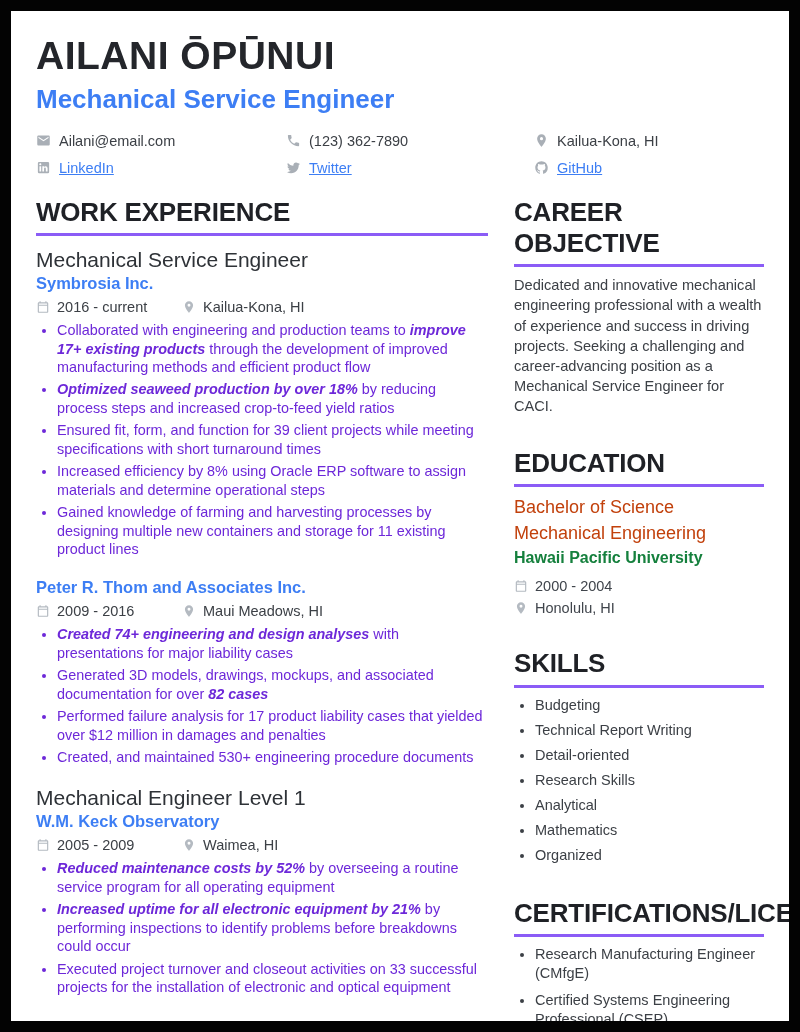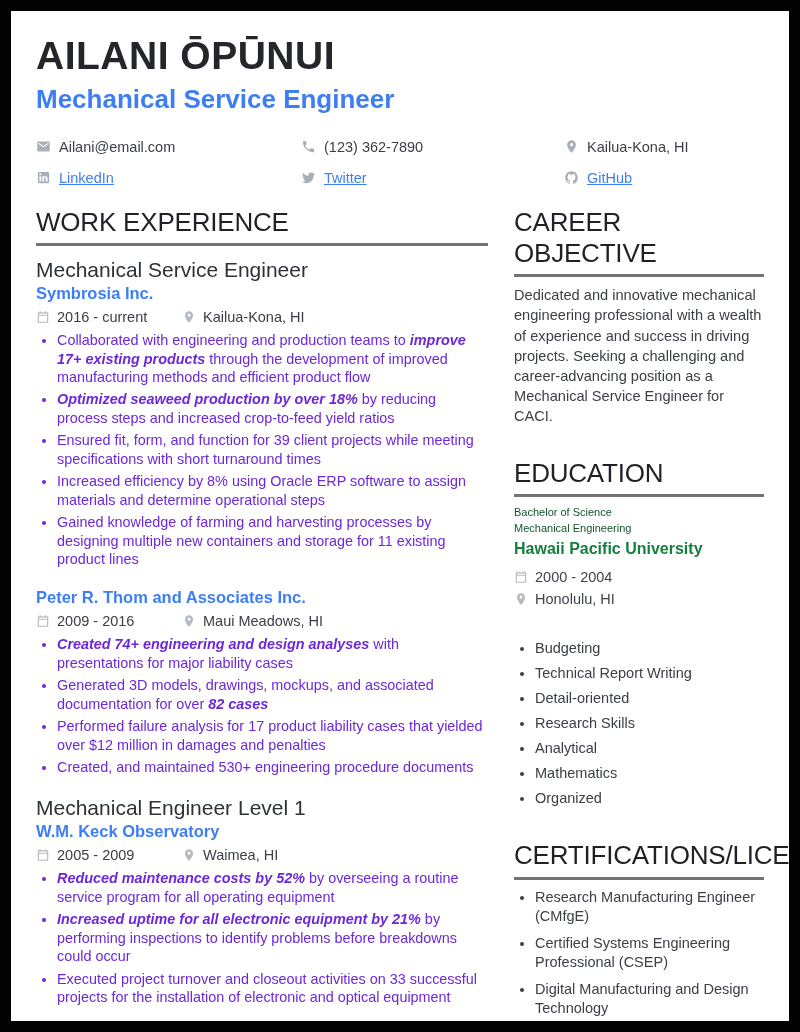--- a/index.html
+++ b/index.html
@@ -16,49 +16,49 @@
   
   .name {
     font-size:39px; font-weight:700; letter-spacing:.5px;
     color:#24262b; line-height:1.05;
   }
   .job-title-main {
     font-size:26px; font-weight:700; color:#3d7ef4; margin-top:7px;
   }
   .contact-grid {
     display:grid; grid-template-columns:250px 248px 1fr;
-    row-gap:11px; margin-top:24px; font-size:14.5px; color:#3c4046;gap:15px;
+    row-gap:11px; margin-top:18px; font-size:14.5px; color:#3c4046;
   }
   .contact-item { display:flex; align-items:center; gap:8px; }
   .contact-item svg { width:15px; height:15px; color:#a9afb6; flex:0 0 auto; }
   a.link { color:#3d7ef4; text-decoration:underline; }
   
   .columns { display:flex; gap:26px; margin-top:21px; }
   .col-left { width:452px; flex:0 0 452px; }
   .col-right { width:250px; flex:0 0 250px; }
   h2.section {
-    font-size:26px; font-weight:400; color:#1f2126;
+    font-size:26px; font-weight:700; color:#1f2126;
     letter-spacing:-.2px; line-height:1.2;
-    border-bottom:3px solid #737373; padding-bottom:5px; margin-bottom:8px;
+    border-bottom:3px solid #8b5cf6; padding-bottom:5px; margin-bottom:8px;
   }
   
   .job { margin-top:12px; margin-bottom:20px; }
   .job h3 { font-size:21px; font-weight:400; color:#2e3237; margin-bottom:2px; }
   .company { font-size:16.5px; font-weight:600; color:#3d7ef4; margin-bottom:6px; }
   .meta-row { display:flex; font-size:14.5px; color:#3c4046; margin-bottom:6px; }
   .meta-item { display:flex; align-items:center; gap:7px; }
   .meta-row .meta-item:first-child { width:146px; flex:0 0 146px; }
   .meta-item svg { width:14px; height:14px; color:#b4bac1; flex:0 0 auto; }
   ul.bullets { padding-left:21px; }
   ul.bullets li { font-size:14.4px; line-height:1.28; margin-bottom:4px; color:#6d28d9; }
   .bi { font-weight:700; font-style:italic; }
   
   .sec { margin-bottom:32px; }
   .objective-text { font-size:14.6px; line-height:1.38; color:#3c4046; }
-  .edu-line { font-size:11px; color:#14532d; line-height:1.42; }
+  .edu-line { font-size:18px; color:#c2410c; line-height:1.42; }
   .edu-school { font-size:16px; font-weight:700; color:#15803d; margin:3px 0 11px; }
   .edu-meta .meta-item { margin-bottom:6px; font-size:14.5px; }
   ul.plain-list { padding-left:21px; }
   ul.plain-list li { font-size:14.5px; line-height:1.32; margin-bottom:6px; color:#3c4046; }
   ul.plain-list.certs li { margin-bottom:8px; }
 </style>
 </head>
 <body>
 
 <div class="page">
@@ -208,20 +208,21 @@
           <div class="meta-item">
             <svg viewBox="0 0 24 24">
                 <path fill="currentColor" d="M12 2C8.13 2 5 5.13 5 9c0 5.25 7 13 7 13s7-7.75 7-13c0-3.87-3.13-7-7-7zm0 9.5A2.5 2.5 0 1 1 12 6.5a2.5 2.5 0 0 1 0 5z"></path>
               </svg>
             <span>Honolulu, HI</span>
           </div>
         </div>
       </div>
 
       <div class="sec">
+        <h2 class="section">SKILLS</h2>
         <ul class="plain-list" id="skills-list">
             <li>Budgeting</li>
             <li>Technical Report Writing</li>
             <li>Detail-oriented</li>
             <li>Research Skills</li>
             <li>Analytical</li>
             <li>Mathematics</li>
             <li>Organized</li>
           </ul>
       </div>

